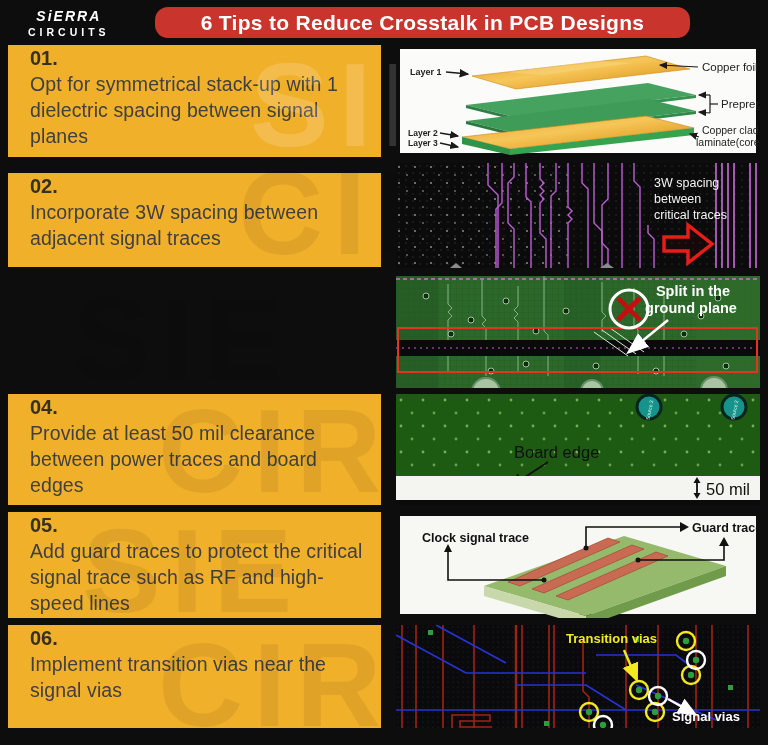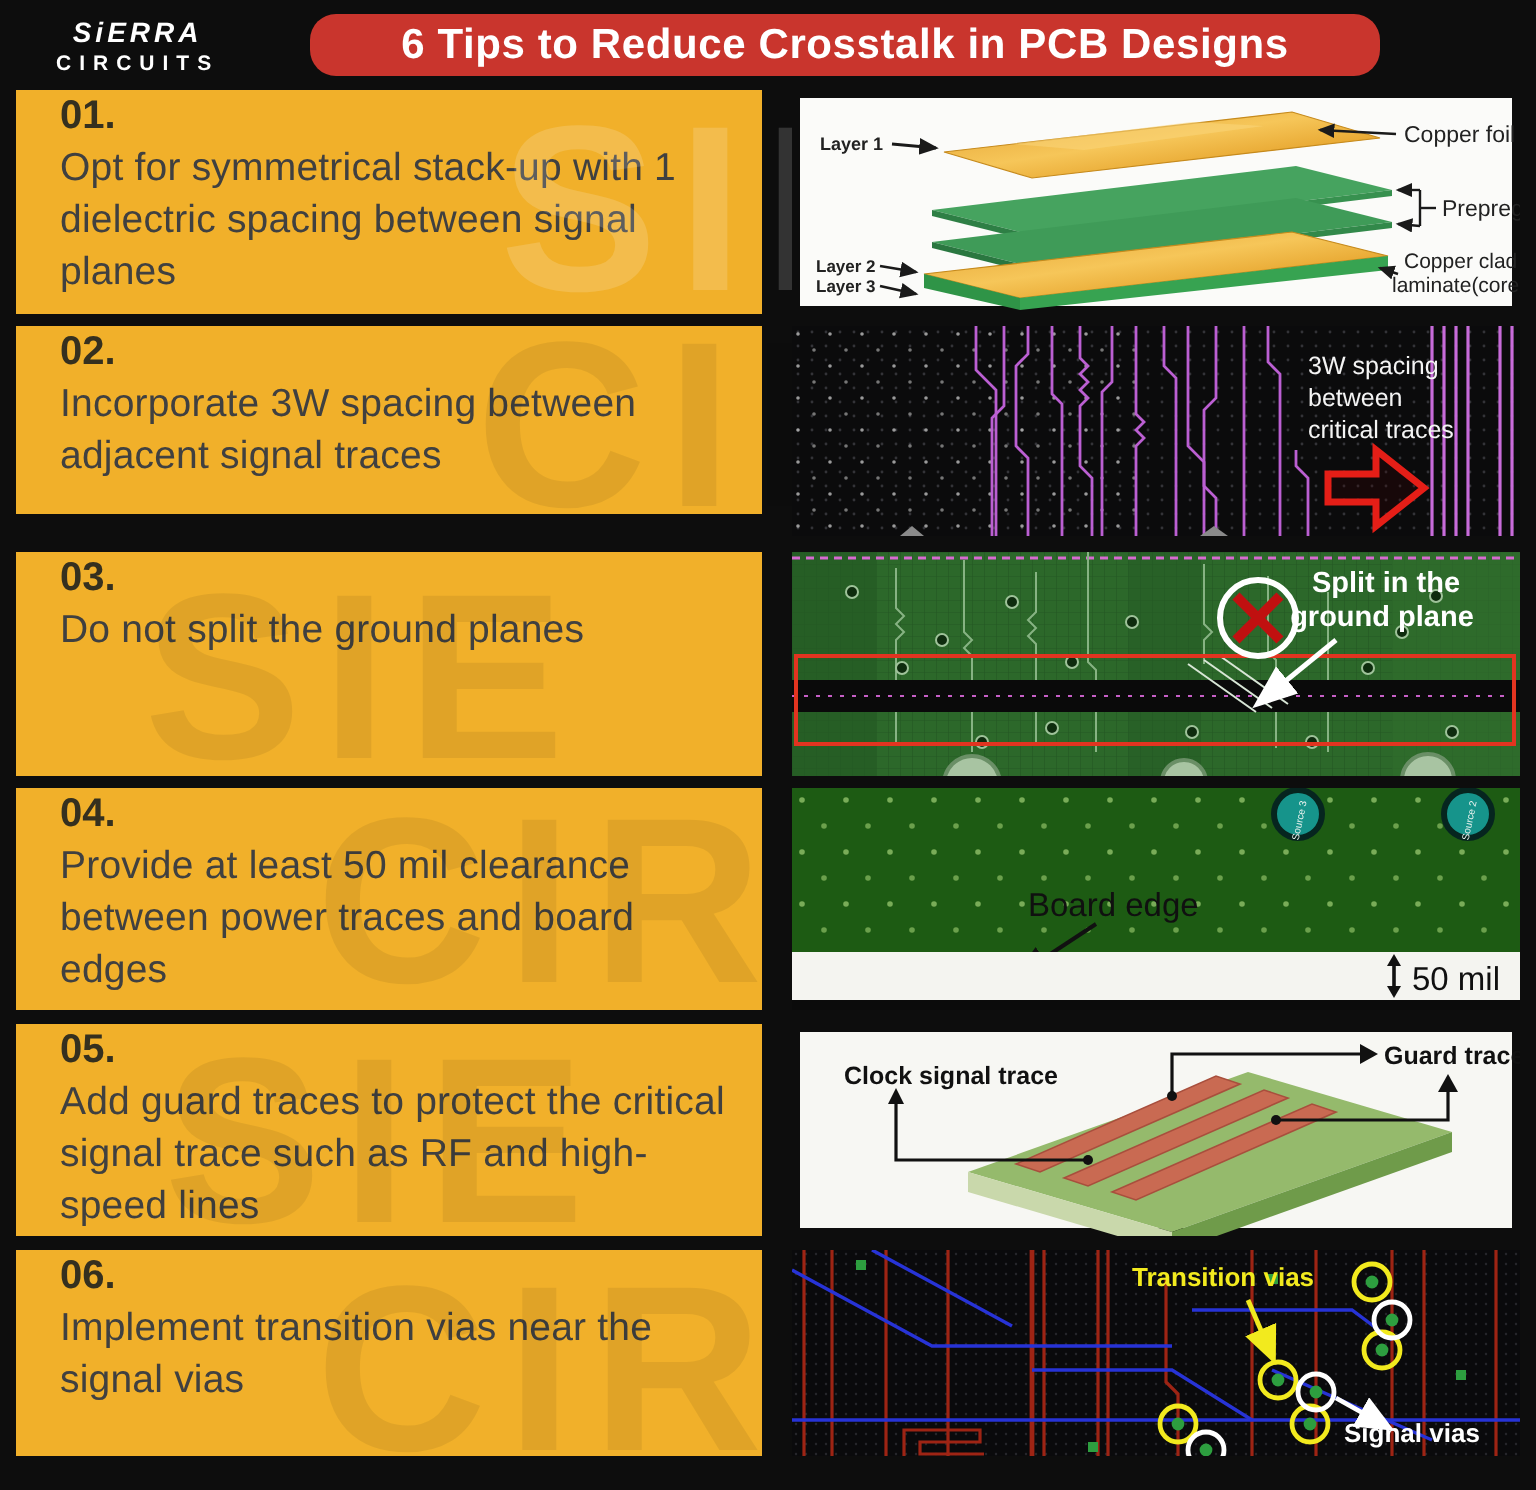--- a/index.html
+++ b/index.html
@@ -93,21 +93,21 @@
       <text x="12" y="91" font-size="8.5" font-weight="bold" fill="#222">Layer 2</text>
       <line x1="44" y1="88" x2="62" y2="91" stroke="#1a1a1a" stroke-width="1.3" marker-end="url(#arrB)"></line>
       <text x="12" y="101" font-size="8.5" font-weight="bold" fill="#222">Layer 3</text>
       <line x1="44" y1="98" x2="62" y2="102" stroke="#1a1a1a" stroke-width="1.3" marker-end="url(#arrB)"></line>
       <line x1="303" y1="92" x2="294" y2="89" stroke="#1a1a1a" stroke-width="1.2" marker-end="url(#arrB)"></line>
       <text x="306" y="89" font-size="10.5" fill="#222">Copper clad</text>
       <text x="300" y="101" font-size="10.5" fill="#222">laminate(core)</text>
     </svg>
   </div>
 
-  <div class="tip-card" style="top:163px;height:94px">
+  <div class="tip-card" style="top:173px;height:94px">
     <div class="tip-num">02.</div>
     <div class="tip-text">Incorporate 3W spacing between adjacent signal traces</div>
   </div>
   <div class="figure" style="top:163px;height:105px">
     <svg width="364" height="105" viewBox="0 0 364 105">
       <defs>
         <pattern id="dots2" width="7" height="7" patternUnits="userSpaceOnUse">
           <circle cx="3" cy="3" r="0.7" fill="#333338"></circle>
         </pattern>
         <pattern id="bdots" width="16" height="16" patternUnits="userSpaceOnUse">
@@ -148,24 +148,20 @@
       <polygon points="204,105 218,105 211,100" fill="#8a8a8a"></polygon>
       <g fill="#f4f4f4" font-size="12.5">
         <text x="258" y="24">3W spacing</text>
         <text x="258" y="40">between</text>
         <text x="258" y="56">critical traces</text>
       </g>
       <polygon points="268,74 292,74 292,62 316,81 292,100 292,88 268,88" fill="rgba(60,0,0,0.25)" stroke="#e51e17" stroke-width="3.5" stroke-linejoin="miter"></polygon>
     </svg>
   </div>
 
-  <div class="tip-card" style="top:276px;height:112px">
-    <div class="tip-num">03.</div>
-    <div class="tip-text">Do not split the ground planes</div>
-  </div>
   <div class="figure" style="top:276px;height:112px">
     <svg width="364" height="112" viewBox="0 0 364 112">
       <defs>
         <pattern id="grid3" width="6" height="6" patternUnits="userSpaceOnUse">
           <path d="M6,0 H0 V6" fill="none" stroke="#235723" stroke-width="0.6"></path>
         </pattern>
         <marker id="arrW" markerWidth="10" markerHeight="10" refX="7" refY="3.5" orient="auto">
           <path d="M0,0 L9,3.5 L0,7 Z" fill="#fff"></path>
         </marker>
       </defs>

